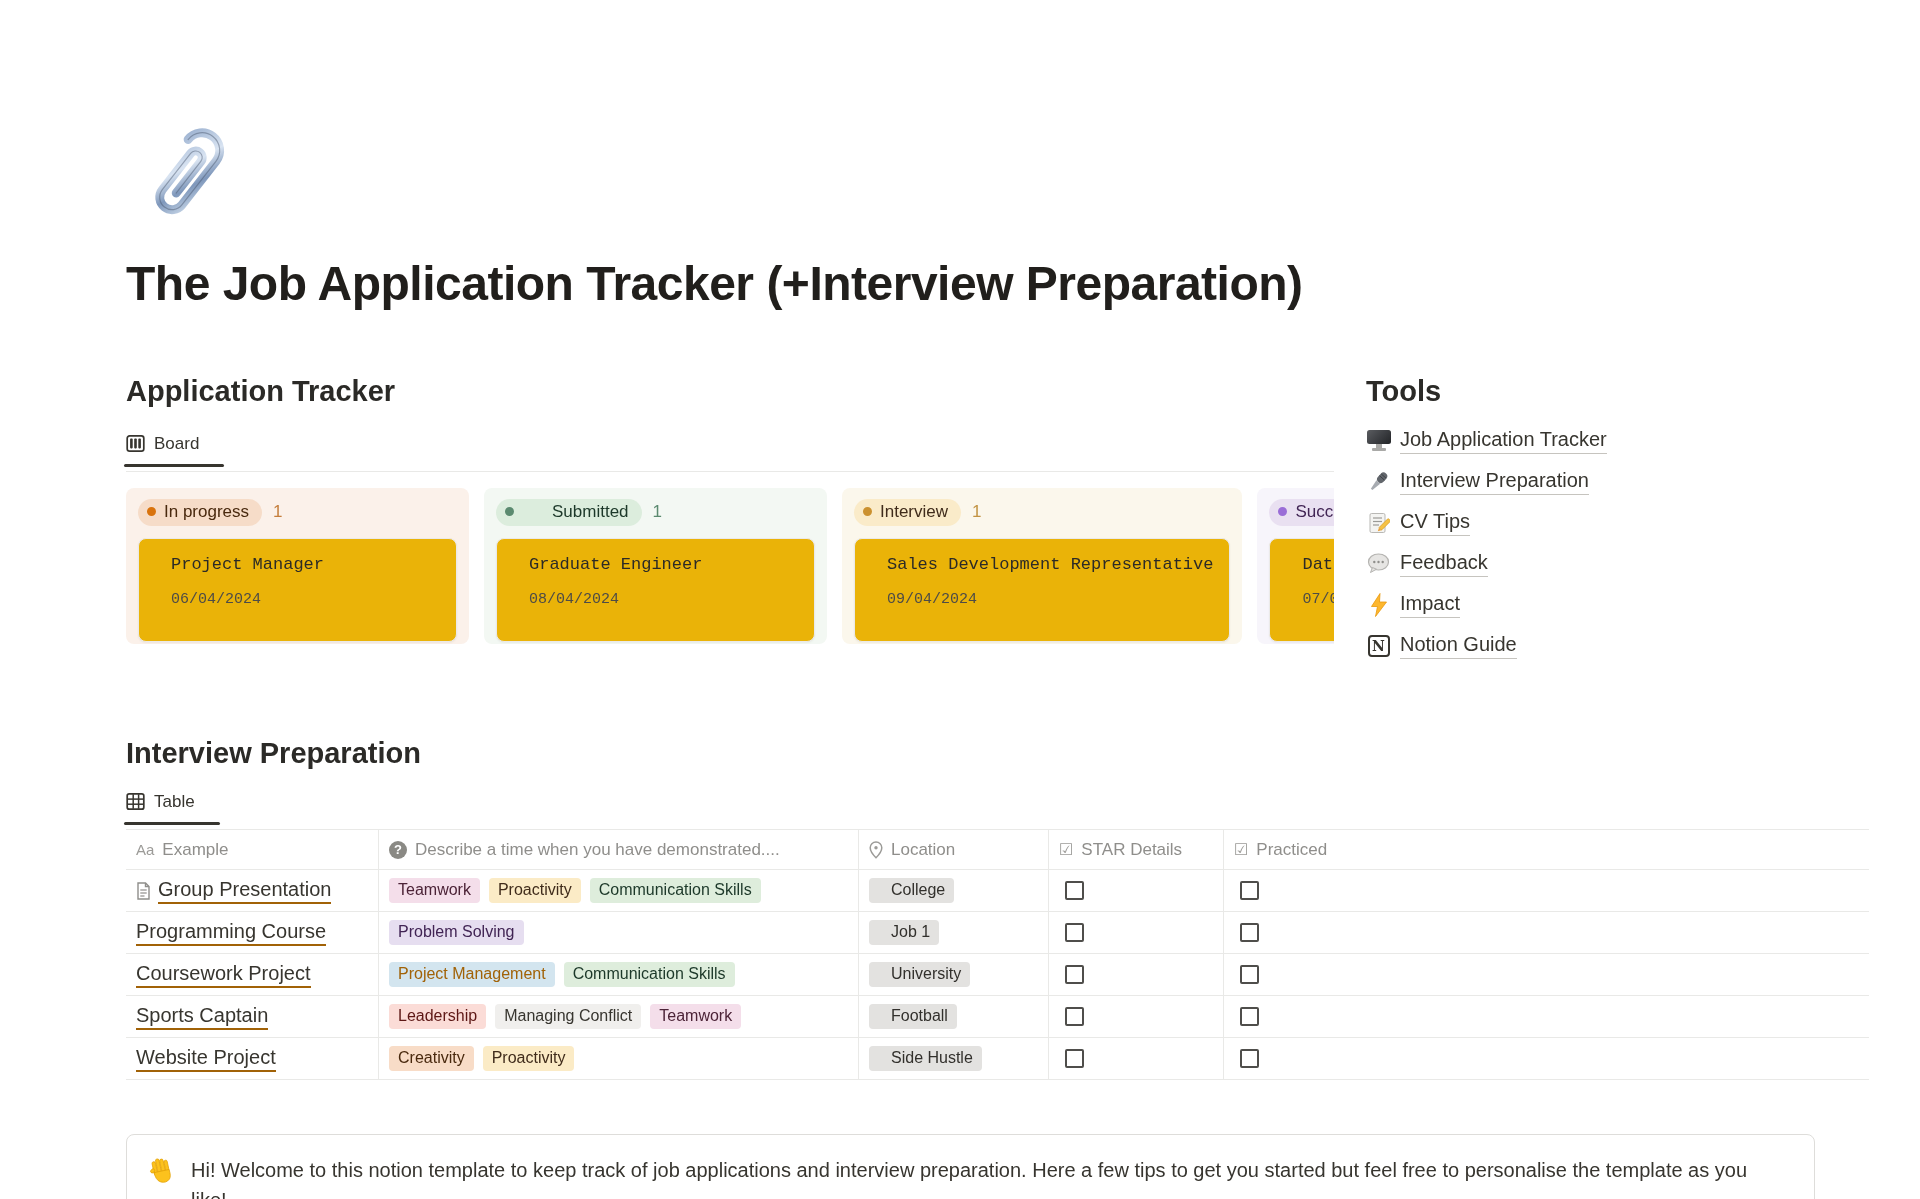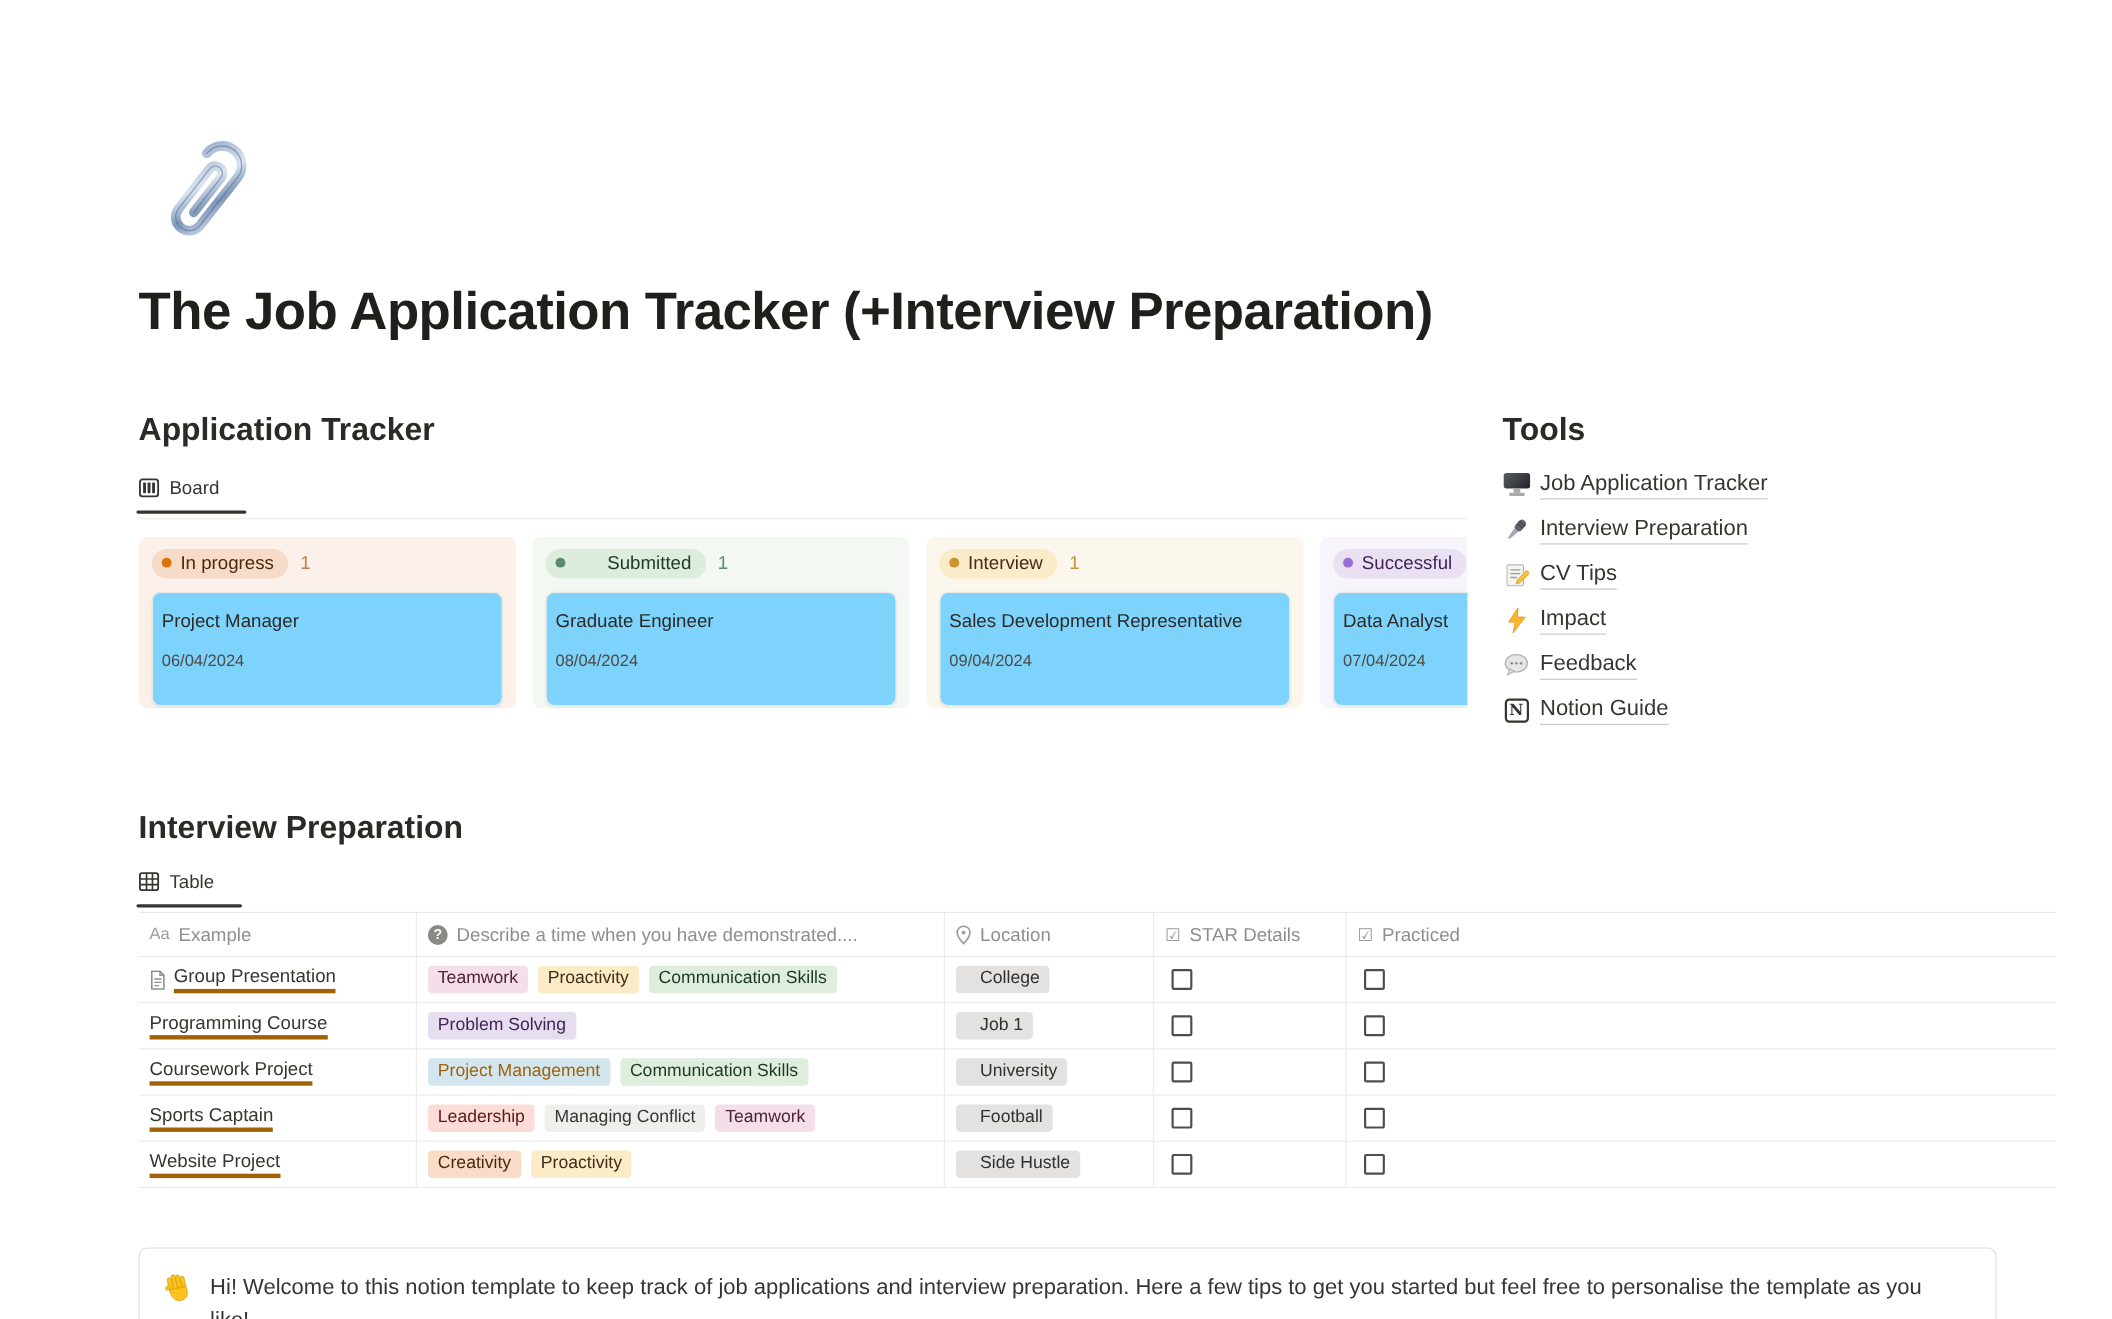--- a/index.html
+++ b/index.html
@@ -40,21 +40,21 @@
   .status-dot { width:9px; height:9px; border-radius:50%; display:inline-block; }
   .kcol[data-color="orange"] .status-dot { background:#D9730D; }
   .kcol[data-color="green"]  .status-dot { background:#5B8A6F; }
   .kcol[data-color="yellow"] .status-dot { background:#CB912F; }
   .kcol[data-color="purple"] .status-dot { background:#9A6DD7; }
   .kcol-count { font-size:17px; }
   .kcol[data-color="orange"] .kcol-count { color:#C57E3C; }
   .kcol[data-color="green"]  .kcol-count { color:#5B8A6F; }
   .kcol[data-color="yellow"] .kcol-count { color:#C29343; }
   .kcol[data-color="purple"] .kcol-count { color:#9A6DD7; }
-  .kcard { margin-top:12px; background:#7dd3fc; border:1px solid #EBEAE8; border-radius:8px; box-shadow:0 1px 2px rgba(15,15,15,0.05); padding:16px 16px 18px 8px; height:104px; }
+  .kcard { margin-top:12px; background:#eab308; border:1px solid #EBEAE8; border-radius:8px; box-shadow:0 1px 2px rgba(15,15,15,0.05); padding:16px 16px 18px 32px; height:104px;font-family:Liberation Mono, monospace; }
   .kcard-title { font-size:17px; font-weight:500; color:#2B2A27; white-space:nowrap; overflow:hidden; }
   .kcard-date { font-size:15px; color:#4D4B47; margin-top:17px; white-space:nowrap; }
 
   
   .tools-list { margin-top:10px; }
   .tool-row { display:flex; align-items:center; gap:9px; height:41px; cursor:pointer; }
   .tool-icon { width:25px; height:25px; display:inline-flex; align-items:center; justify-content:center; flex:0 0 25px; }
   .tool-label { font-size:20px; font-weight:500; color:#37352F; border-bottom:1px solid #C6C4BF; padding-bottom:2px; line-height:24px; }
 
   
@@ -67,21 +67,21 @@
   .tcell { height:100%; display:flex; align-items:center; padding-left:10px; overflow:hidden; }
   .tcell.c1 { width:252px; }
   .tcell.c2 { width:480px; border-left:1px solid #E9E9E7; }
   .tcell.c3 { width:190px; border-left:1px solid #E9E9E7; }
   .tcell.c4 { width:175px; border-left:1px solid #E9E9E7; }
   .tcell.c5 { flex:1; border-left:1px solid #E9E9E7; }
   .hcell { color:#8F8E8B; font-size:17px; display:flex; align-items:center; gap:8px; }
   .prop-glyph { font-family:"DejaVu Sans", sans-serif; font-size:16px; color:#9C9B98; }
   .aa-glyph { font-size:15px; color:#9C9B98; letter-spacing:0; }
   .q-circle { width:18px; height:18px; border-radius:50%; background:#8A8984; color:#ffffff; font-size:13px; font-weight:700; display:inline-flex; align-items:center; justify-content:center; }
-  .row-title { font-size:17px; font-weight:500; color:#37352F; border-bottom:4px solid #a16207; padding-bottom:1px; white-space:nowrap; display:inline-flex; align-items:center; }
+  .row-title { font-size:20px; font-weight:500; color:#37352F; border-bottom:2px solid #a16207; padding-bottom:1px; white-space:nowrap; display:inline-flex; align-items:center; }
   .row-title-wrap { display:inline-flex; align-items:center; gap:7px; }
   .tags { display:flex; gap:9px; align-items:center; }
   .tag { font-size:16px; padding:3px 9px 4px 9px; border-radius:4px; white-space:nowrap; }
   .tag[data-color="pink"]   { background:#F4DEEA; color:#4C2337; }
   .tag[data-color="yellow"] { background:#FBEBC6; color:#402C1B; }
   .tag[data-color="green"]  { background:#DEEDDC; color:#1C3829; }
   .tag[data-color="purple"] { background:#E6DEF0; color:#412454; }
   .tag[data-color="blue"]   { background:#D3E5EF; color:#a16207; }
   .tag[data-color="red"]    { background:#FBDCD7; color:#5D1715; }
   .tag[data-color="lightgray"] { background:#F0EFED; color:#37352F; }
@@ -242,38 +242,38 @@
                 <rect x="13.3" y="5" width="3.6" height="13" rx="0.6" fill="#F6C244" stroke="#D79C22" stroke-width="0.7"></rect>
                 <path d="M13.3 18 L15.1 21.5 L16.9 18 Z" fill="#E8A13F"></path>
               </g>
             </svg>
           </span>
           <span class="tool-label">CV Tips</span>
         </div>
 
         <div class="tool-row">
           <span class="tool-icon">
-            <svg width="20" height="24" viewBox="0 0 20 24">
-              <polygon points="11,0.5 2.5,13.5 8.5,13.5 6.5,23.5 17.5,9 10.5,9" fill="#FDB72E" stroke="#E9980C" stroke-width="0.8" stroke-linejoin="round"></polygon>
-            </svg>
-          </span>
-          <span class="tool-label">Impact</span>
-        </div>
-
-        <div class="tool-row">
-          <span class="tool-icon">
             <svg width="23" height="21" viewBox="0 0 23 21">
               <ellipse cx="11.5" cy="9" rx="10" ry="8" fill="#E6E5E3" stroke="#B4B3B0" stroke-width="1.2"></ellipse>
               <path d="M5.5 14.5 L3.5 19.5 L9.5 16.2 Z" fill="#E6E5E3" stroke="#B4B3B0" stroke-width="1"></path>
               <circle cx="7.3" cy="9" r="1.2" fill="#8F8E8B"></circle>
               <circle cx="11.5" cy="9" r="1.2" fill="#8F8E8B"></circle>
               <circle cx="15.7" cy="9" r="1.2" fill="#8F8E8B"></circle>
             </svg>
           </span>
           <span class="tool-label">Feedback</span>
+        </div>
+
+        <div class="tool-row">
+          <span class="tool-icon">
+            <svg width="20" height="24" viewBox="0 0 20 24">
+              <polygon points="11,0.5 2.5,13.5 8.5,13.5 6.5,23.5 17.5,9 10.5,9" fill="#FDB72E" stroke="#E9980C" stroke-width="0.8" stroke-linejoin="round"></polygon>
+            </svg>
+          </span>
+          <span class="tool-label">Impact</span>
         </div>
 
         <div class="tool-row">
           <span class="tool-icon">
             <span class="notion-box">N</span>
           </span>
           <span class="tool-label">Notion Guide</span>
         </div>
 
       </div>

